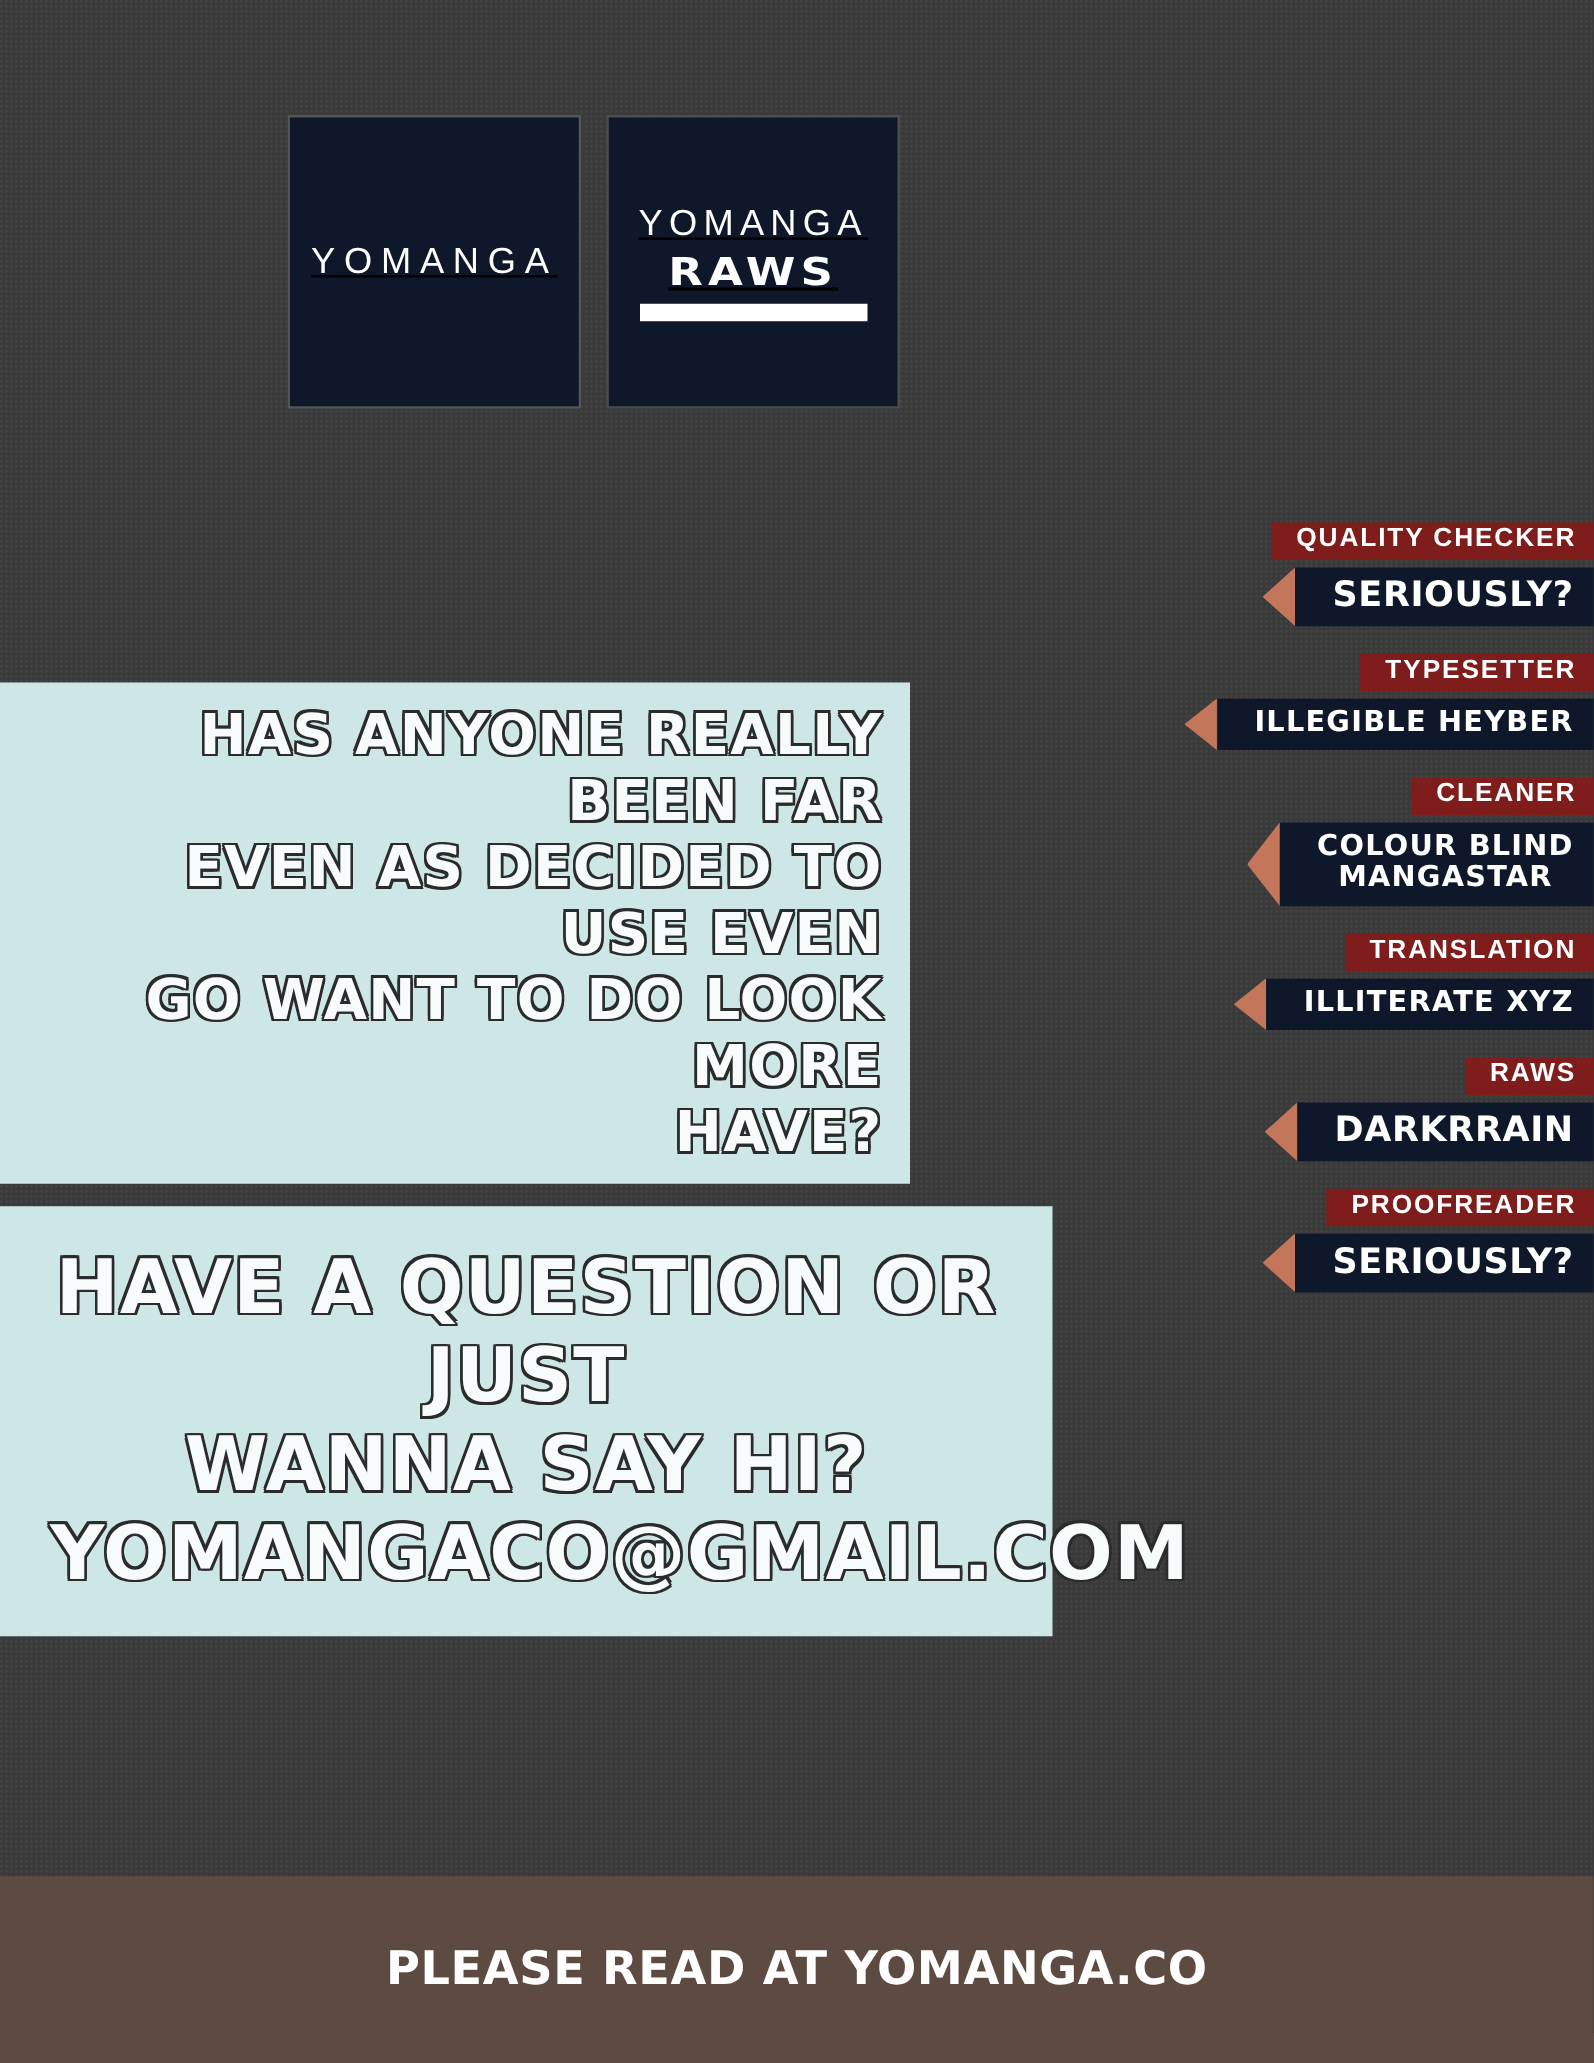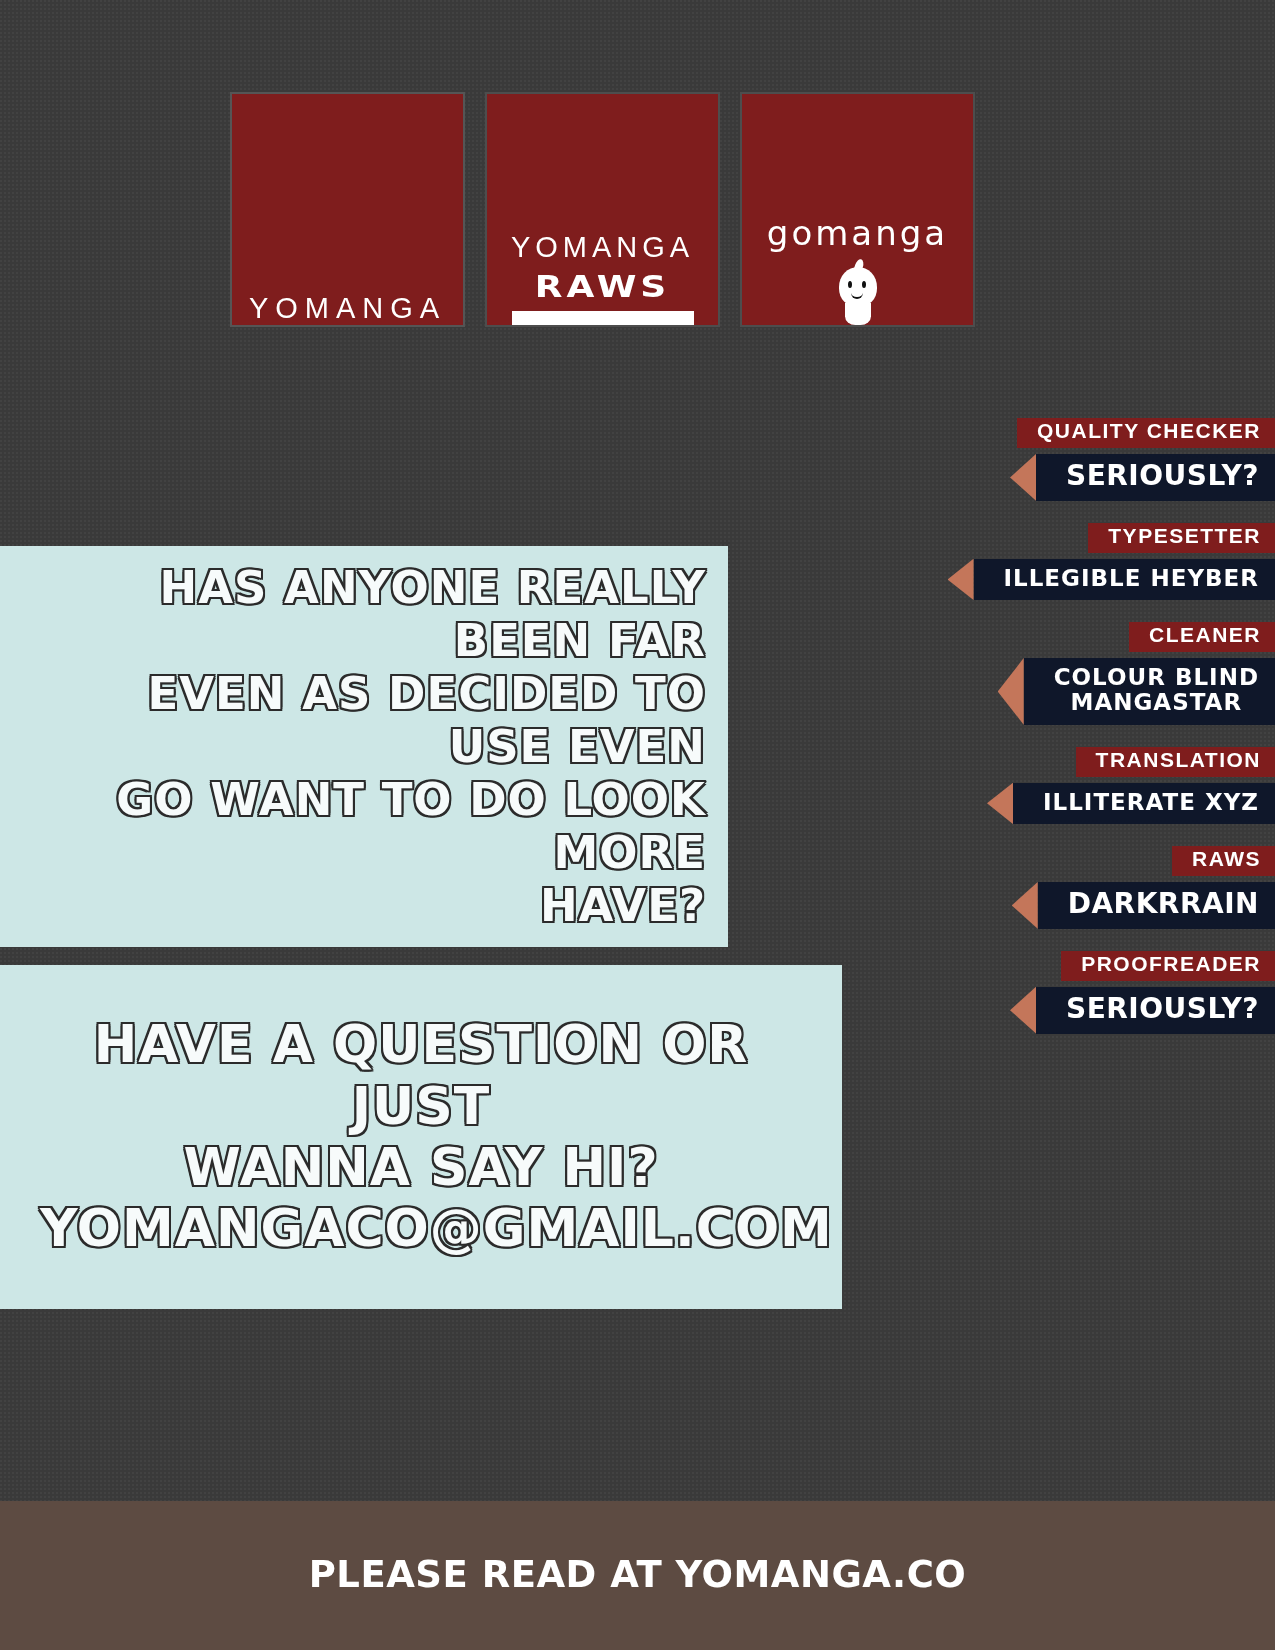--- a/index.html
+++ b/index.html
@@ -22,27 +22,28 @@
   .logo-strip {
     position: absolute;
     left: 230px;
     top: 92px;
     display: flex;
     gap: 20px;
   }
   .logo-box {
     width: 235px;
     height: 235px;
-    background: #7f1d1d;
+    background: #0f172a;
     border: 2px solid #4d4d4d;
     box-sizing: border-box;
     display: flex;
     align-items: center;
-    justify-content: flex-end;
-    flex-direction: column;
+    justify-content: center;
+    flex-direction: column;
+    text-decoration: underline;
   }
   .logo-box.plain {
     border: 2px solid #555;
   }
   .logo-text {
     color: #fff;
     font-size: 29px;
     letter-spacing: 7px;
     font-family: "Liberation Sans", sans-serif;
     font-weight: 400;
@@ -168,21 +169,21 @@
        0   -2px 0 #2b2b2b, 0    2px 0 #2b2b2b,
       -2px  0   0 #2b2b2b, 2px  0   0 #2b2b2b;
     letter-spacing: 1px;
     line-height: 1.18;
   }
   #msg-box-1 .msg-line {
     font-size: 45px;
     text-align: right;
   }
   #msg-box-2 .msg-line {
-    font-size: 52px;
+    font-size: 60px;
     text-align: center;
   }
 
   
   .credits {
     position: absolute;
     right: 0;
     top: 418px;
     width: 340px;
   }
@@ -265,31 +266,20 @@
   </div>
 
   <div class="logo-box">
     <div class="logo-raws-wrap">
       <span class="logo-raws-top">YOMANGA</span>
       <span class="logo-raws-mid">RAWS</span>
       <span class="logo-raws-bar"></span>
     </div>
   </div>
 
-  <div class="logo-box">
-    <span class="logo-mascot-text">gomanga</span>
-    <span class="mascot">
-      <span class="tuft"></span>
-      <span class="head"></span>
-      <span class="eye l"></span>
-      <span class="eye r"></span>
-      <span class="mouth"></span>
-      <span class="body"></span>
-    </span>
-  </div>
 
 </div>
 
 <div class="msg-box" id="msg-box-1">
   <div class="msg-line">HAS ANYONE REALLY BEEN FAR</div>
   <div class="msg-line">EVEN AS DECIDED TO USE EVEN</div>
   <div class="msg-line">GO WANT TO DO LOOK MORE</div>
   <div class="msg-line">HAVE?</div>
 </div>
 

